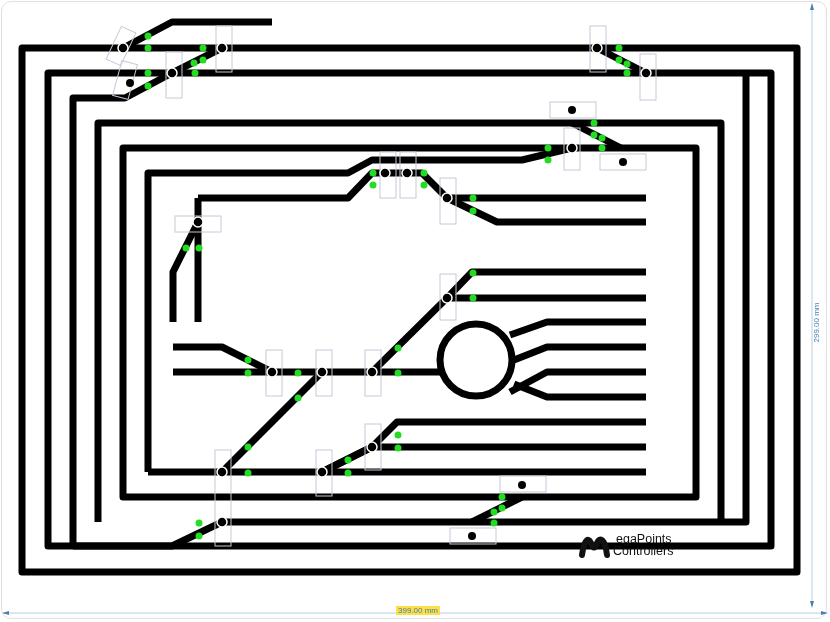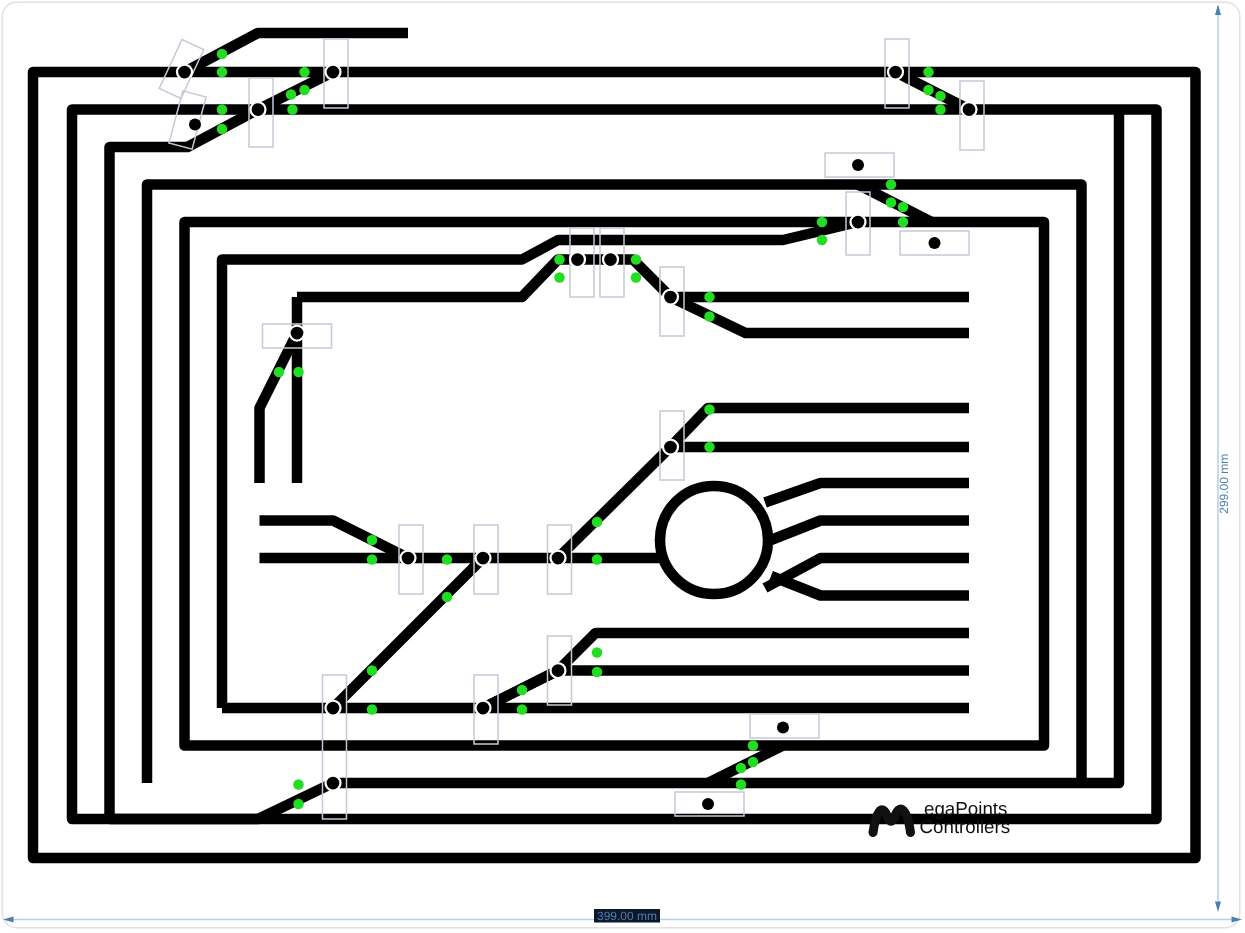--- a/index.html
+++ b/index.html
@@ -1,19 +1,19 @@
 <!DOCTYPE html>
 <html><head>
 <meta charset="utf-8">
 <style>
   html,body{margin:0;padding:0;background:#fff;}
   body{width:830px;height:622px;overflow:hidden;position:relative;font-family:"Liberation Sans",sans-serif;}
   .frame{position:absolute;left:1px;top:1px;width:826px;height:618px;border:1px solid #e8dede;border-radius:10px;box-sizing:border-box;}
   svg{position:absolute;left:0;top:0;}
-  .dim-h-label{position:absolute;left:396px;top:606px;font-size:8px;color:#4a7fb0;background:#0f172a;padding:0 2px;}
+  .dim-h-label{position:absolute;left:396px;top:606px;font-size:8px;color:#4a7fb0;background:#fde047;padding:0 2px;}
   .dim-v-label{position:absolute;left:808px;top:318px;font-size:8px;color:#4a7fb0;transform:rotate(-90deg);transform-origin:center;white-space:nowrap;width:60px;margin-left:-22px;text-align:center;}
   .logo{position:absolute;left:578px;top:533px;display:flex;align-items:flex-start;}
   .logo-m{width:34px;height:26px;}
   .logo-text{font-size:12.5px;line-height:12px;color:#111;font-weight:normal;margin-left:4px;}
   .logo-text div:nth-child(2){margin-left:-3px;}
 </style>
 </head>
 <body>
 
 <div class="frame"></div>

